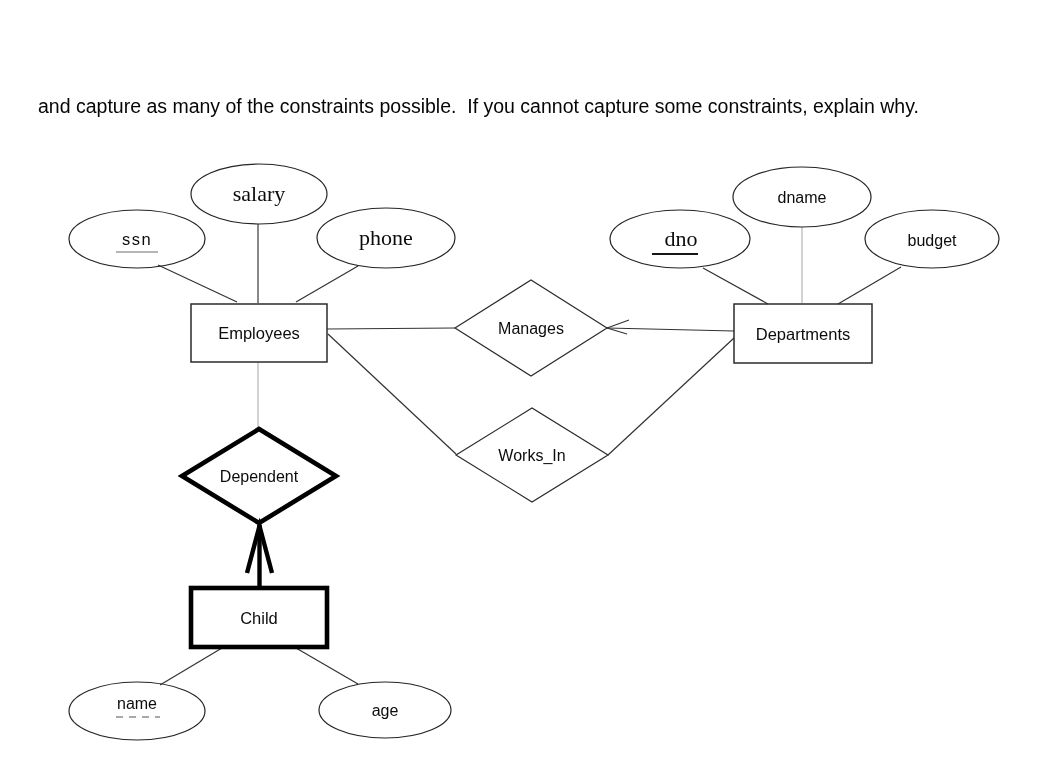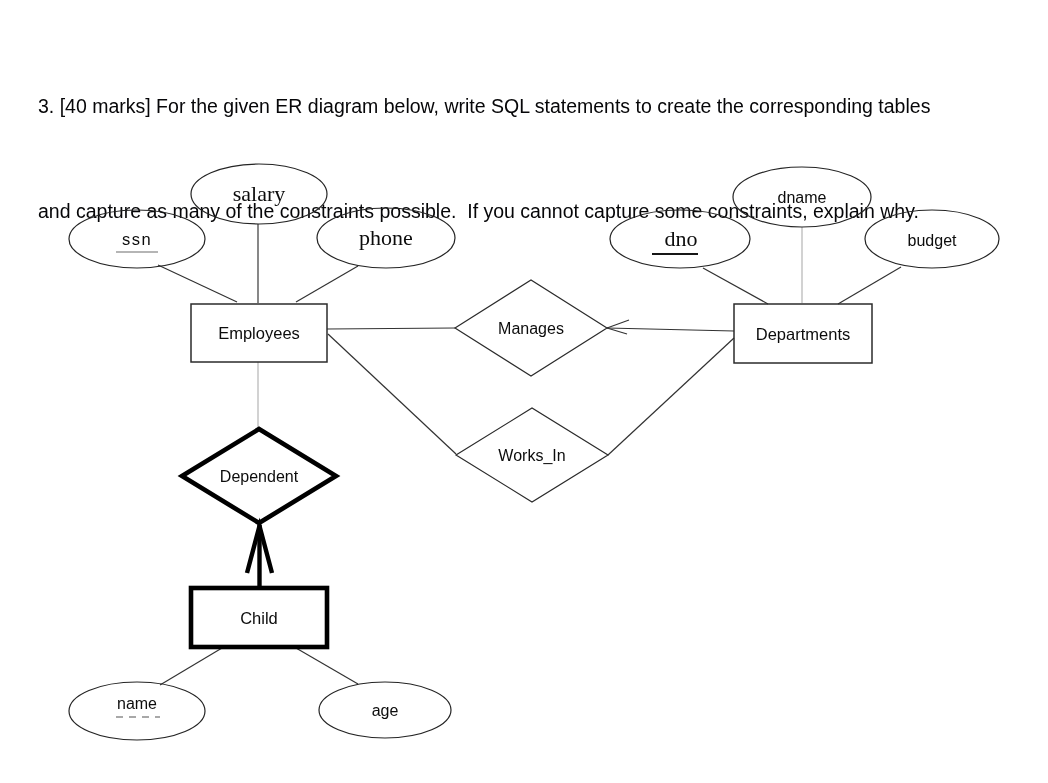--- a/index.html
+++ b/index.html
@@ -46,21 +46,20 @@
   .lbl-sans-sp{ font-family: "Liberation Sans", sans-serif; font-size: 16.5px; letter-spacing: 1.5px; text-anchor: middle; }
   .lbl-entity { font-family: "Liberation Sans", sans-serif; font-size: 16.5px; text-anchor: middle; }
   .lbl-serif  { font-family: "Liberation Serif", serif; font-size: 22px; text-anchor: middle; }
 </style>
 </head>
 <body>
 
 <div class="page">
 
   <div class="question">
-    <div>3. [40 marks] For the given ER diagram below, write SQL statements to create the corresponding tables</div>
     <div>and capture as many of the constraints possible.  If you cannot capture some constraints, explain why.</div>
   </div>
 
   <svg class="diagram" width="1048" height="783" viewBox="0 0 1048 783">
 
     <line class="conn" x1="158" y1="265" x2="237" y2="302"></line>
     <line class="conn-mid" x1="258" y1="224" x2="258" y2="303"></line>
     <line class="conn" x1="358" y1="266" x2="296" y2="302"></line>
     <line class="conn" x1="703" y1="268" x2="768" y2="304"></line>
     <line class="conn-light" x1="802" y1="227" x2="802" y2="303"></line>

